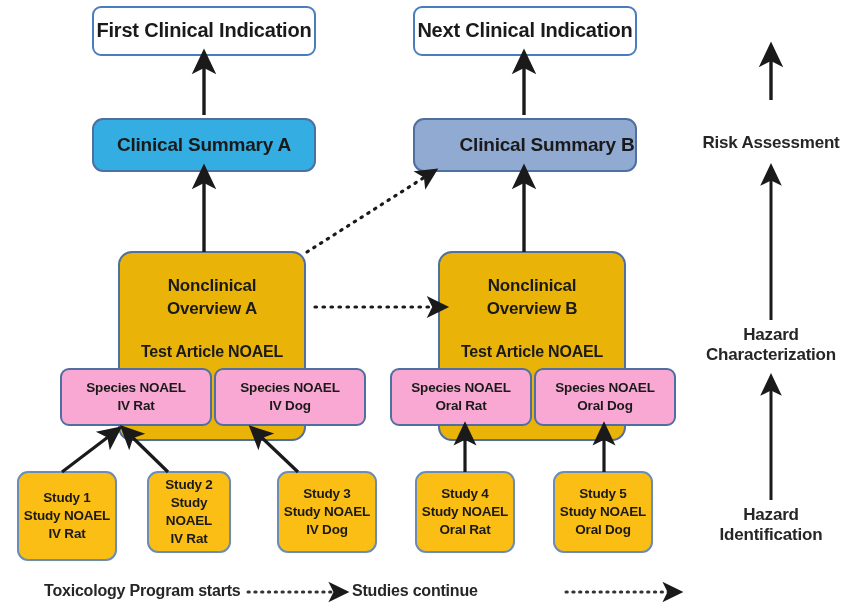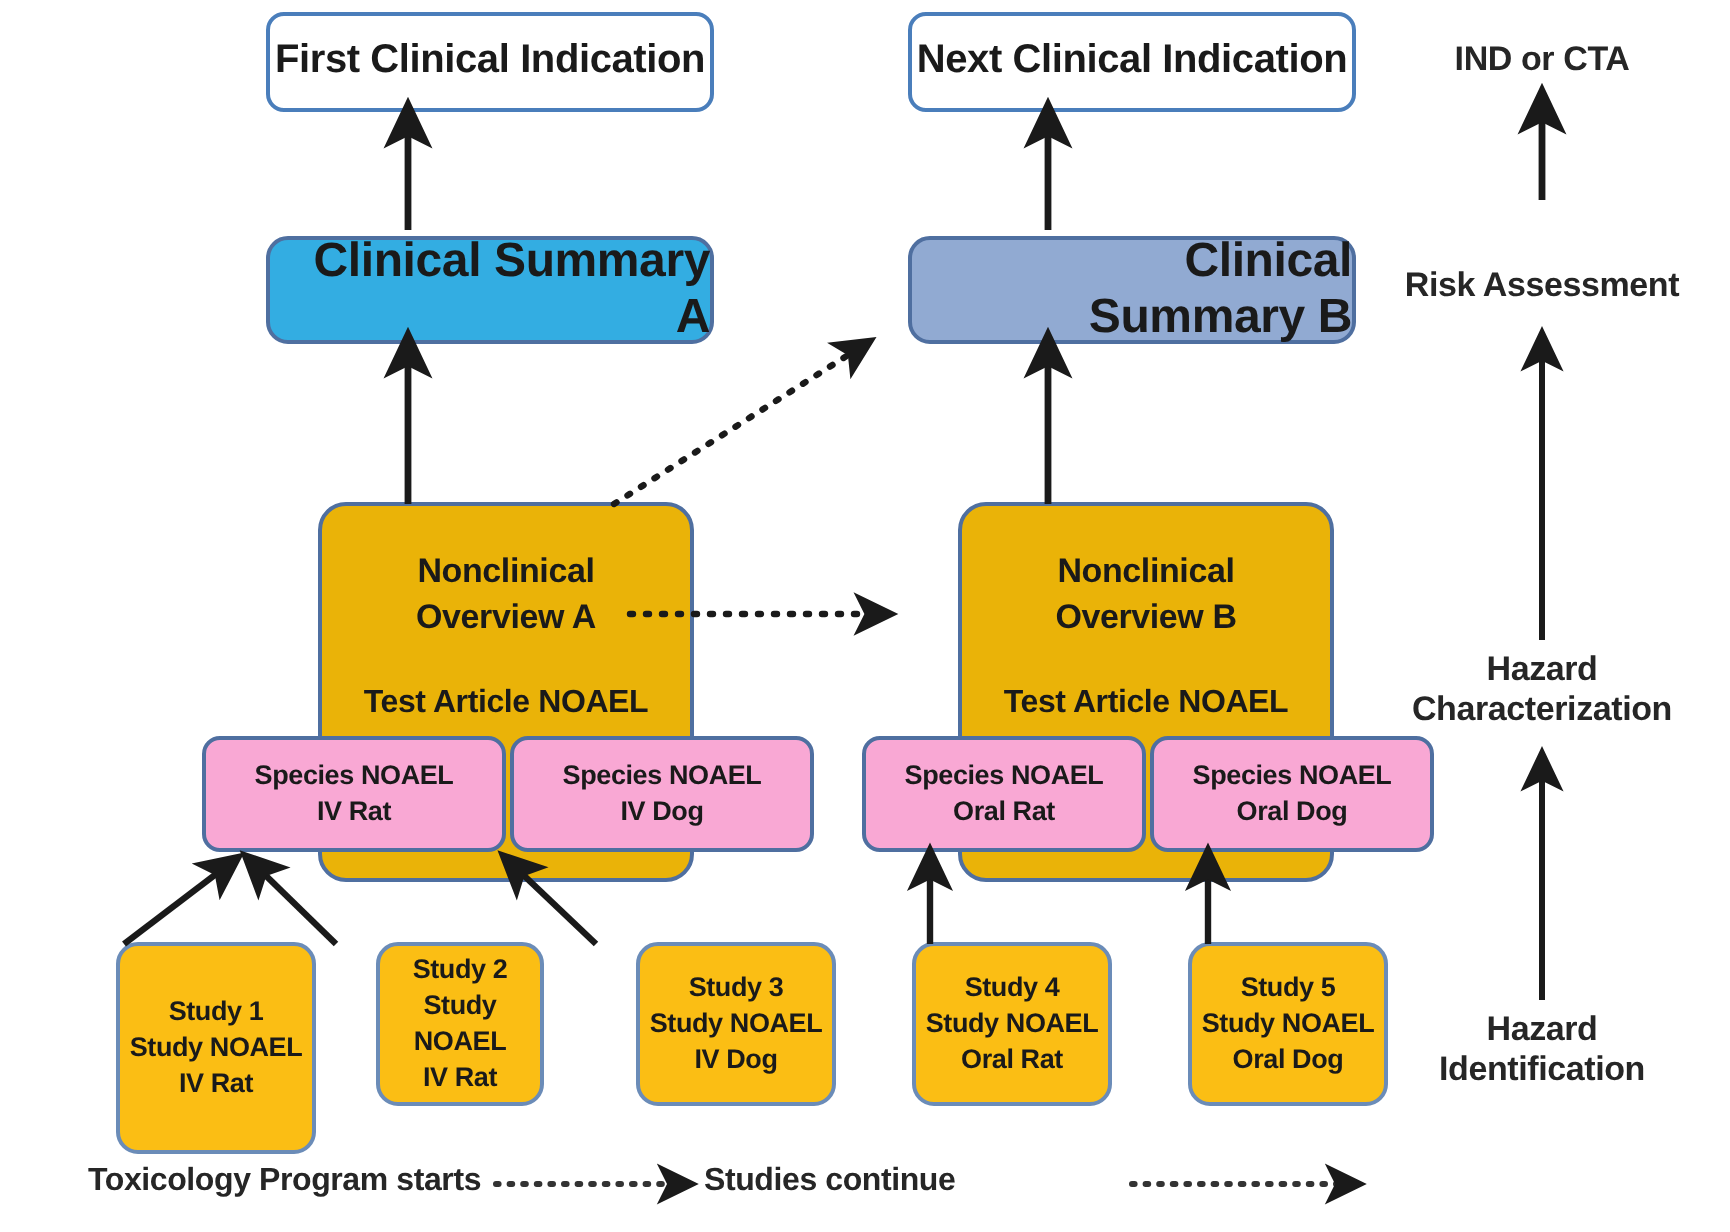--- a/index.html
+++ b/index.html
@@ -18,34 +18,33 @@
     border-radius:10px;
     display:flex;
     flex-direction:column;
     align-items:center;
     justify-content:center;
     text-align:center;
     font-weight:bold;
     color:#1a1a1a;
     line-height:1.18;
     letter-spacing:-0.2px;
-    margin-left:41px;
   }
 
   
   .indication{
     background:#ffffff;
     border-radius:9px;
     font-size:20px;
   }
 
   
   .summary{
     border-radius:11px;
-    font-size:24px;
+    font-size:19px;
     border:2px solid #4F6FA0;
     text-align:right;
   }
   .summary.a{background:#33ADE2;}
   .summary.b{background:#91AAD2;}
 
   
   .overview{
     background:#eab308;
     border:2px solid #4F6FA0;
@@ -192,21 +191,21 @@
   <div class="box species" style="left:390px;top:368px;width:142px;height:58px;">
     <span>Species NOAEL</span>
     <span>Oral Rat</span>
   </div>
 
   <div class="box species" style="left:534px;top:368px;width:142px;height:58px;">
     <span>Species NOAEL</span>
     <span>Oral Dog</span>
   </div>
 
-  <div class="box study" style="left:17px;top:471px;width:100px;height:106px;">
+  <div class="box study" style="left:17px;top:471px;width:100px;height:90px;">
     <span>Study 1</span>
     <span>Study NOAEL</span>
     <span>IV Rat</span>
   </div>
 
   <div class="box study" style="left:147px;top:471px;width:84px;height:82px;">
     <span>Study 2</span>
     <span>Study NOAEL</span>
     <span>IV Rat</span>
   </div>
@@ -222,23 +221,20 @@
     <span>Study NOAEL</span>
     <span>Oral Rat</span>
   </div>
 
   <div class="box study" style="left:553px;top:471px;width:100px;height:82px;">
     <span>Study 5</span>
     <span>Study NOAEL</span>
     <span>Oral Dog</span>
   </div>
 
-  <div class="rlabel" style="left:686px;top:20px;width:170px;">
-    <span>IND or CTA</span>
-  </div>
 
   <div class="rlabel" style="left:678px;top:133px;width:186px;">
     <span>Risk Assessment</span>
   </div>
 
   <div class="rlabel" style="left:678px;top:325px;width:186px;">
     <div>Hazard</div>
     <div>Characterization</div>
   </div>
 

